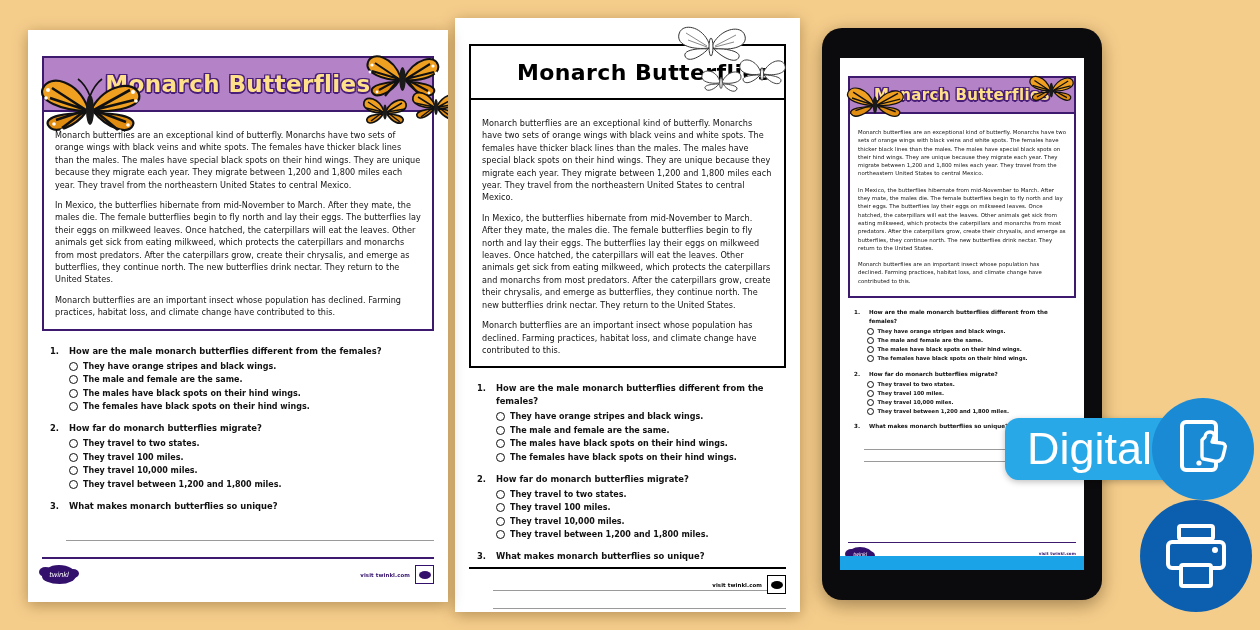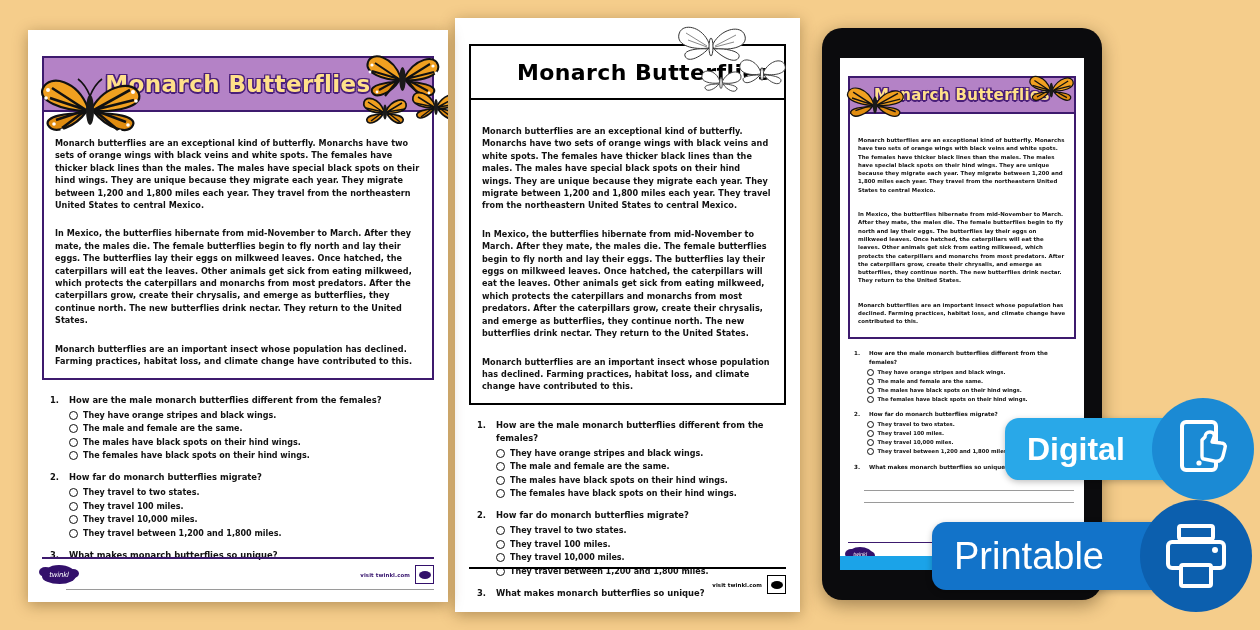--- a/index.html
+++ b/index.html
@@ -45,23 +45,23 @@
     color:#000;text-shadow:none;font-size:22px;margin-left:46px;
   }
 
   
   .textbox{
     margin:0 14px;border:2px solid #3d1a6e;border-top:none;
     padding:9px 11px 10px 11px;background:#fff;
   }
   .textbox.bw{border:2px solid #000;border-top:none;}
   .textbox p{
-    margin:16px 0 8px 0;
+    margin:8px 0 8px 0;
     font-family:"DejaVu Sans",sans-serif;
-    font-size:8.1px;line-height:12.4px;color:#111;font-weight:700;
+    font-size:8.1px;line-height:12.4px;color:#111;font-weight:400;
     letter-spacing:.05px;
   }
   .textbox p:last-child{margin-bottom:0;}
 
   
   .questions{margin:14px 18px 0 22px;}
   .q{margin-bottom:10px;}
   .q-row{display:flex;gap:6px;}
   .q-num{
     font-family:"DejaVu Sans",sans-serif;font-size:8.4px;font-weight:700;color:#111;
@@ -165,21 +165,21 @@
     border-radius:14px;
   }
   #pill-printable{
     left:932px;top:522px;width:265px;height:68px;background:#1273c9;
     border-radius:14px;
   }
   .pill-label{
     font-family:"Liberation Sans",sans-serif;color:#fff;font-weight:400;
     margin-left:22px;
   }
-  #pill-digital .pill-label{font-size:32px;font-weight:bold;}
+  #pill-digital .pill-label{font-size:45px;}
   #pill-printable .pill-label{font-size:38px;}
   .pill-circle{
     position:absolute;border-radius:50%;display:flex;align-items:center;justify-content:center;
   }
   #circ-digital{
     left:1152px;top:398px;width:102px;height:102px;background:#1b8ad4;z-index:31;
   }
   #circ-printable{
     left:1140px;top:500px;width:112px;height:112px;background:#0c5fae;z-index:31;
   }
@@ -582,23 +582,20 @@
     <span class="pill-label">Digital</span>
   </div>
   <div class="pill-circle" id="circ-digital">
     <svg width="62" height="62" viewBox="0 0 62 62">
       <rect x="10" y="4" width="34" height="48" rx="4" fill="none" stroke="#fff" stroke-width="4"></rect>
       <circle cx="27" cy="45" r="2.6" fill="#fff"></circle>
       <path d="M30 22 l0 16 c0 2 1 3 2 3 l10 2 c5 1 8 -1 9 -5 l2 -8 c1 -3 -1 -5 -4 -5 l-9 -1 l2 -5 c1 -3 -1 -5 -4 -5 c-3 0 -5 2 -5 5 z" fill="#1b8ad4" stroke="#fff" stroke-width="3.4" stroke-linejoin="round"></path>
     </svg>
   </div>
 
-  <div class="pill" id="pill-printable">
-    <span class="pill-label">Printable</span>
-  </div>
   <div class="pill-circle" id="circ-printable">
     <svg width="72" height="72" viewBox="0 0 72 72">
       <rect x="19" y="6" width="34" height="13" rx="2" fill="none" stroke="#fff" stroke-width="4"></rect>
       <rect x="8" y="22" width="56" height="26" rx="4" fill="none" stroke="#fff" stroke-width="4"></rect>
       <circle cx="55" cy="30" r="3" fill="#fff"></circle>
       <rect x="21" y="45" width="30" height="21" rx="2" fill="#0c5fae" stroke="#fff" stroke-width="4"></rect>
     </svg>
   </div>
 
 </div>

